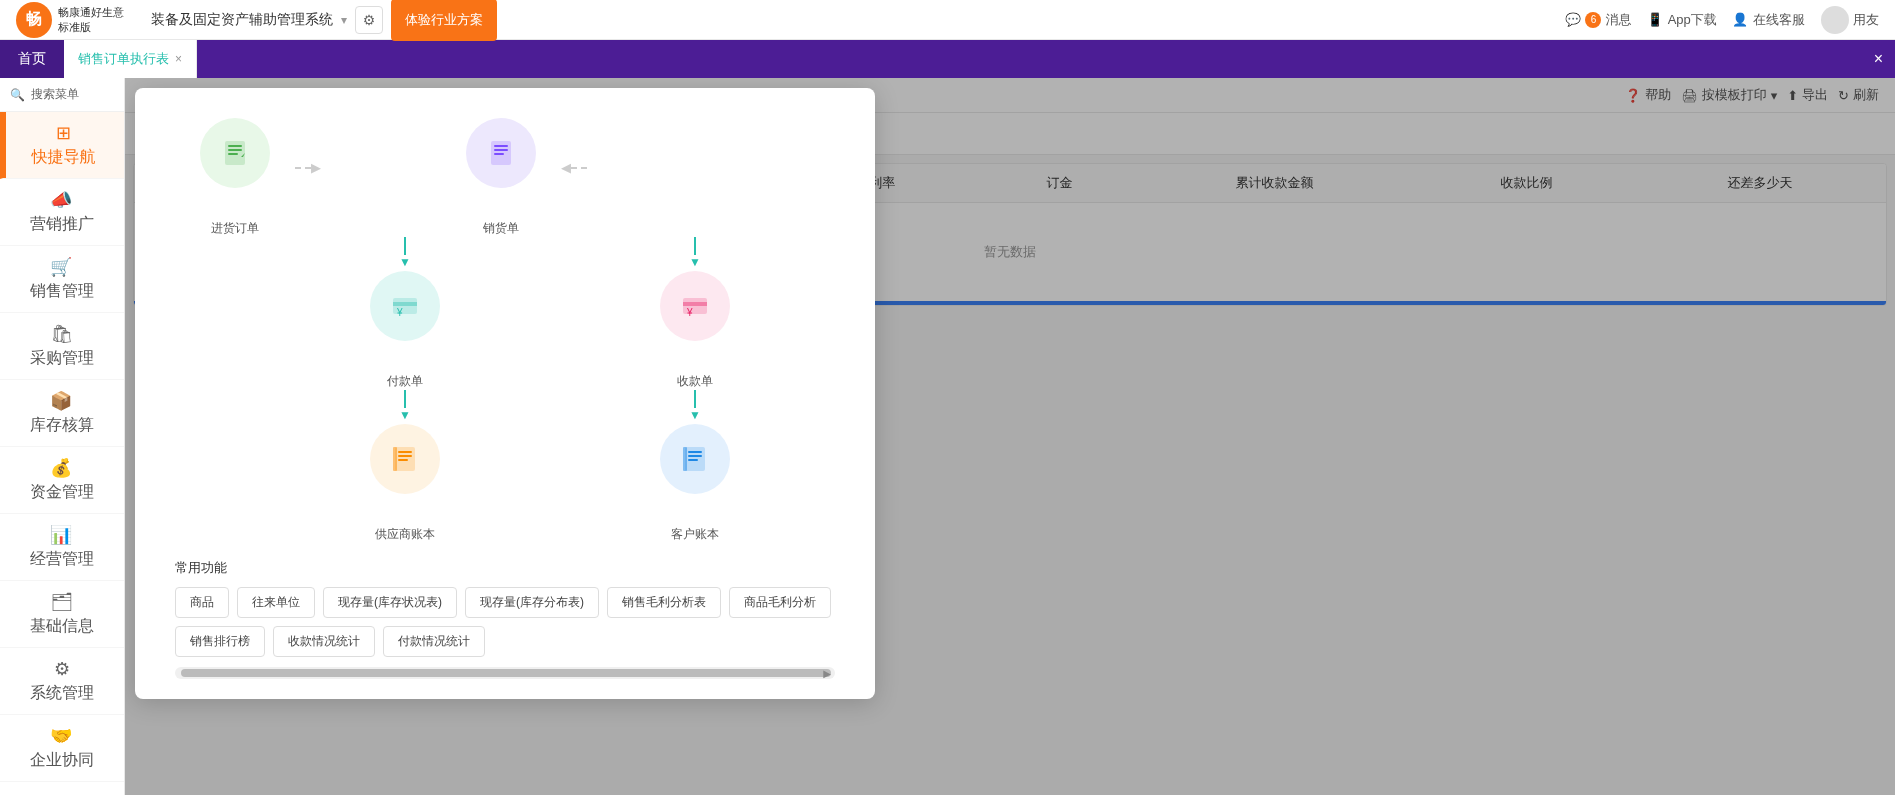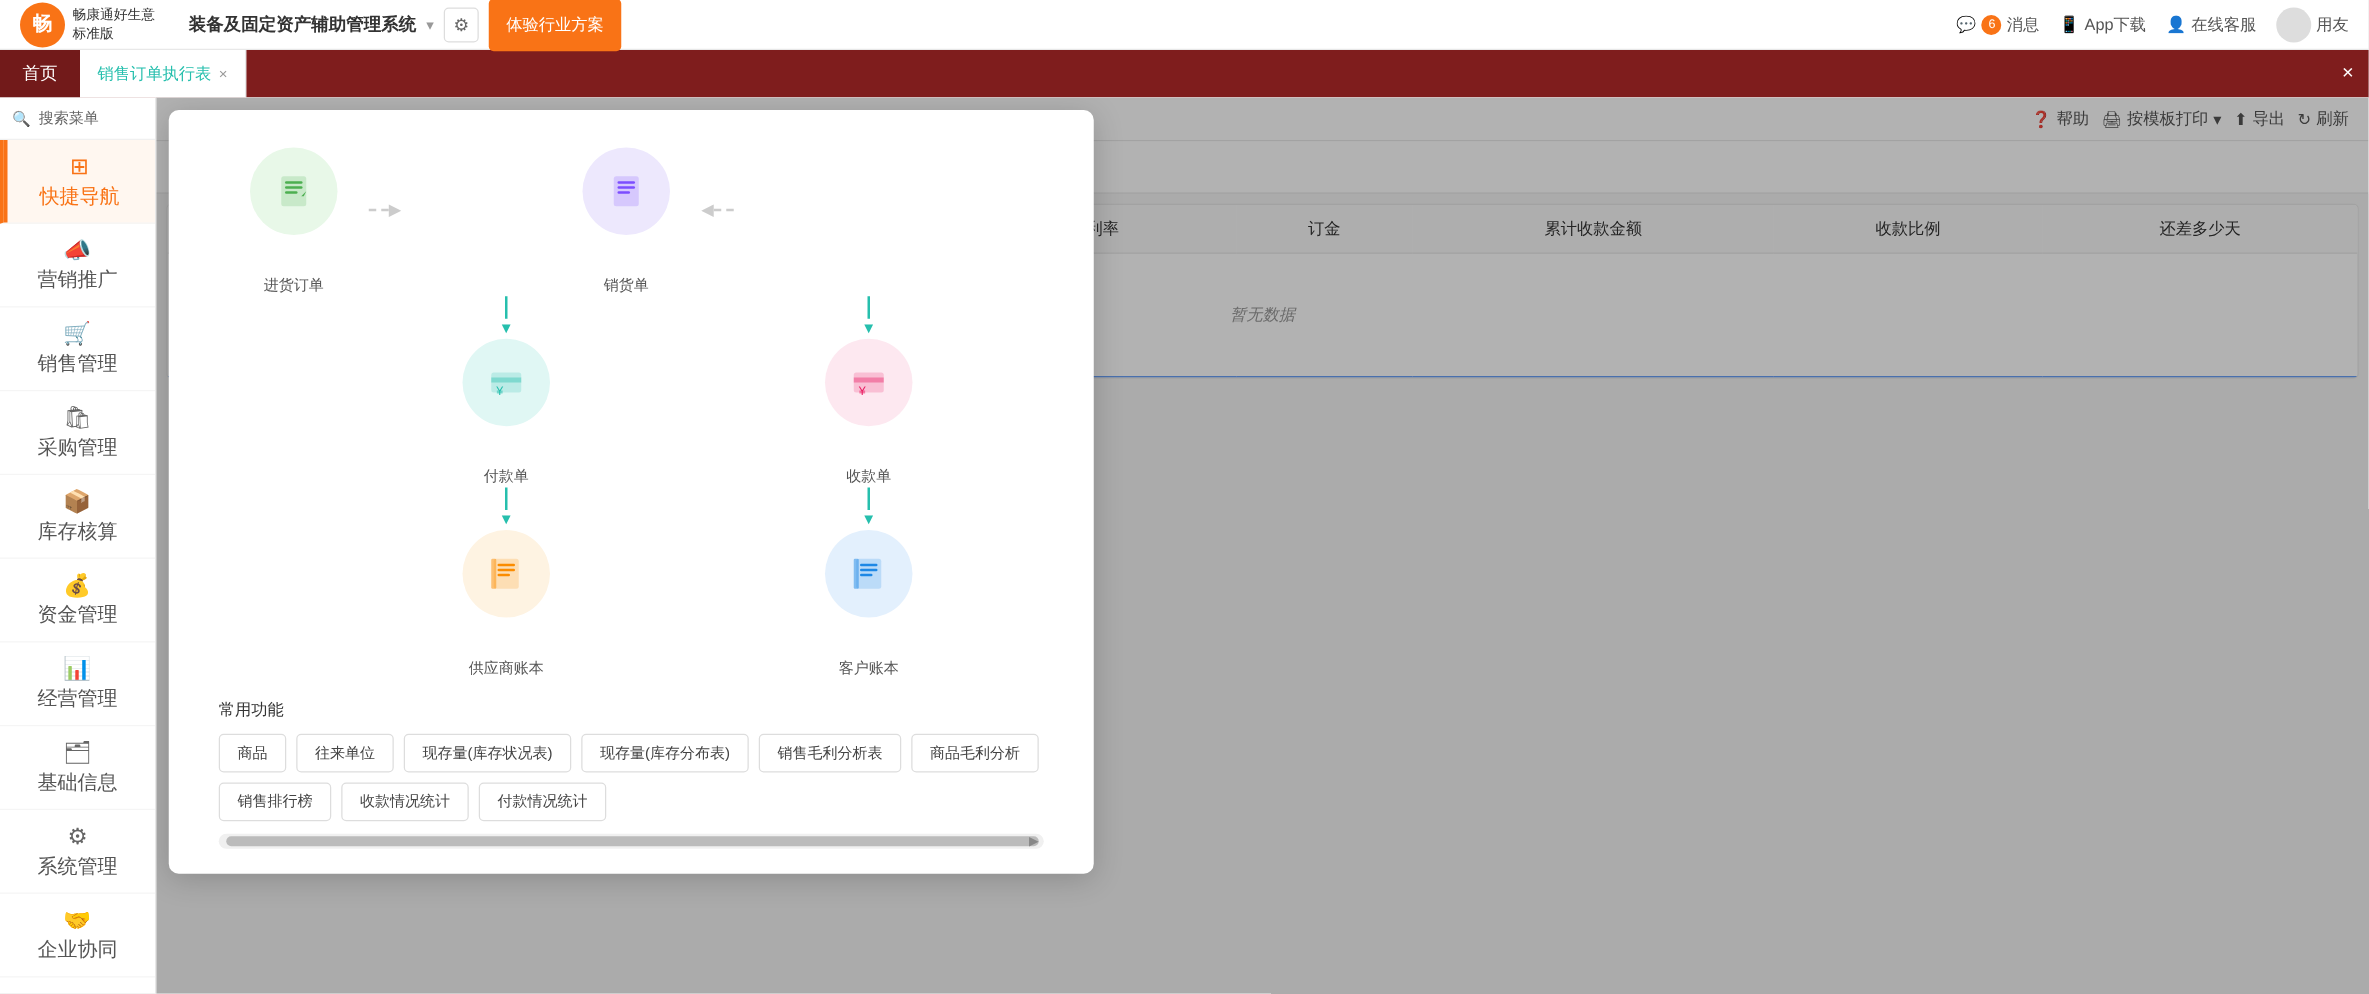--- a/index.html
+++ b/index.html
@@ -34,21 +34,21 @@
       margin-right: 6px;
     }
     .logo-text { font-size: 11px; color: #333; line-height: 1.3; }
     .top-bar-title {
       flex: 1;
       display: flex;
       align-items: center;
       gap: 8px;
       padding-left: 10px;
     }
-    .system-name { font-size: 14px; color: #333; font-weight: 700; }
+    .system-name { font-size: 14px; color: #333; font-weight: 400; }
     .dropdown-arrow { color: #999; font-size: 12px; cursor: pointer; }
     .gear-btn {
       width: 28px; height: 28px;
       border: 1px solid #ddd;
       border-radius: 4px;
       display: flex; align-items: center; justify-content: center;
       cursor: pointer; color: #666; font-size: 14px;
     }
     .trial-btn {
       background: #f97316;
@@ -86,21 +86,21 @@
       width: 28px; height: 28px;
       background: #ddd;
       border-radius: 50%;
       display: flex; align-items: center; justify-content: center;
       font-size: 12px; color: #666;
     }
 
     
     .tab-bar {
       height: 38px;
-      background: #7f1d1d;
+      background: #4c1d95;
       display: flex;
       align-items: center;
     }
     .tab-home {
       padding: 0 18px;
       height: 100%;
       display: flex;
       align-items: center;
       color: white;
       font-size: 14px;
@@ -295,22 +295,21 @@
       font-weight: 500;
       color: #333;
       border-bottom: 1px solid #e8e8e8;
       white-space: nowrap;
     }
     td {
       padding: 10px 12px;
       text-align: center;
       font-size: 13px;
       color: #555;
-      border-bottom: 1px solid #3b82f6;
-      font-style: italic;
+      border-bottom: 4px solid #3b82f6;
     }
     .no-data {
       text-align: center;
       padding: 40px;
       color: #999;
       font-size: 13px;
     }
 
     
     .modal-overlay {

